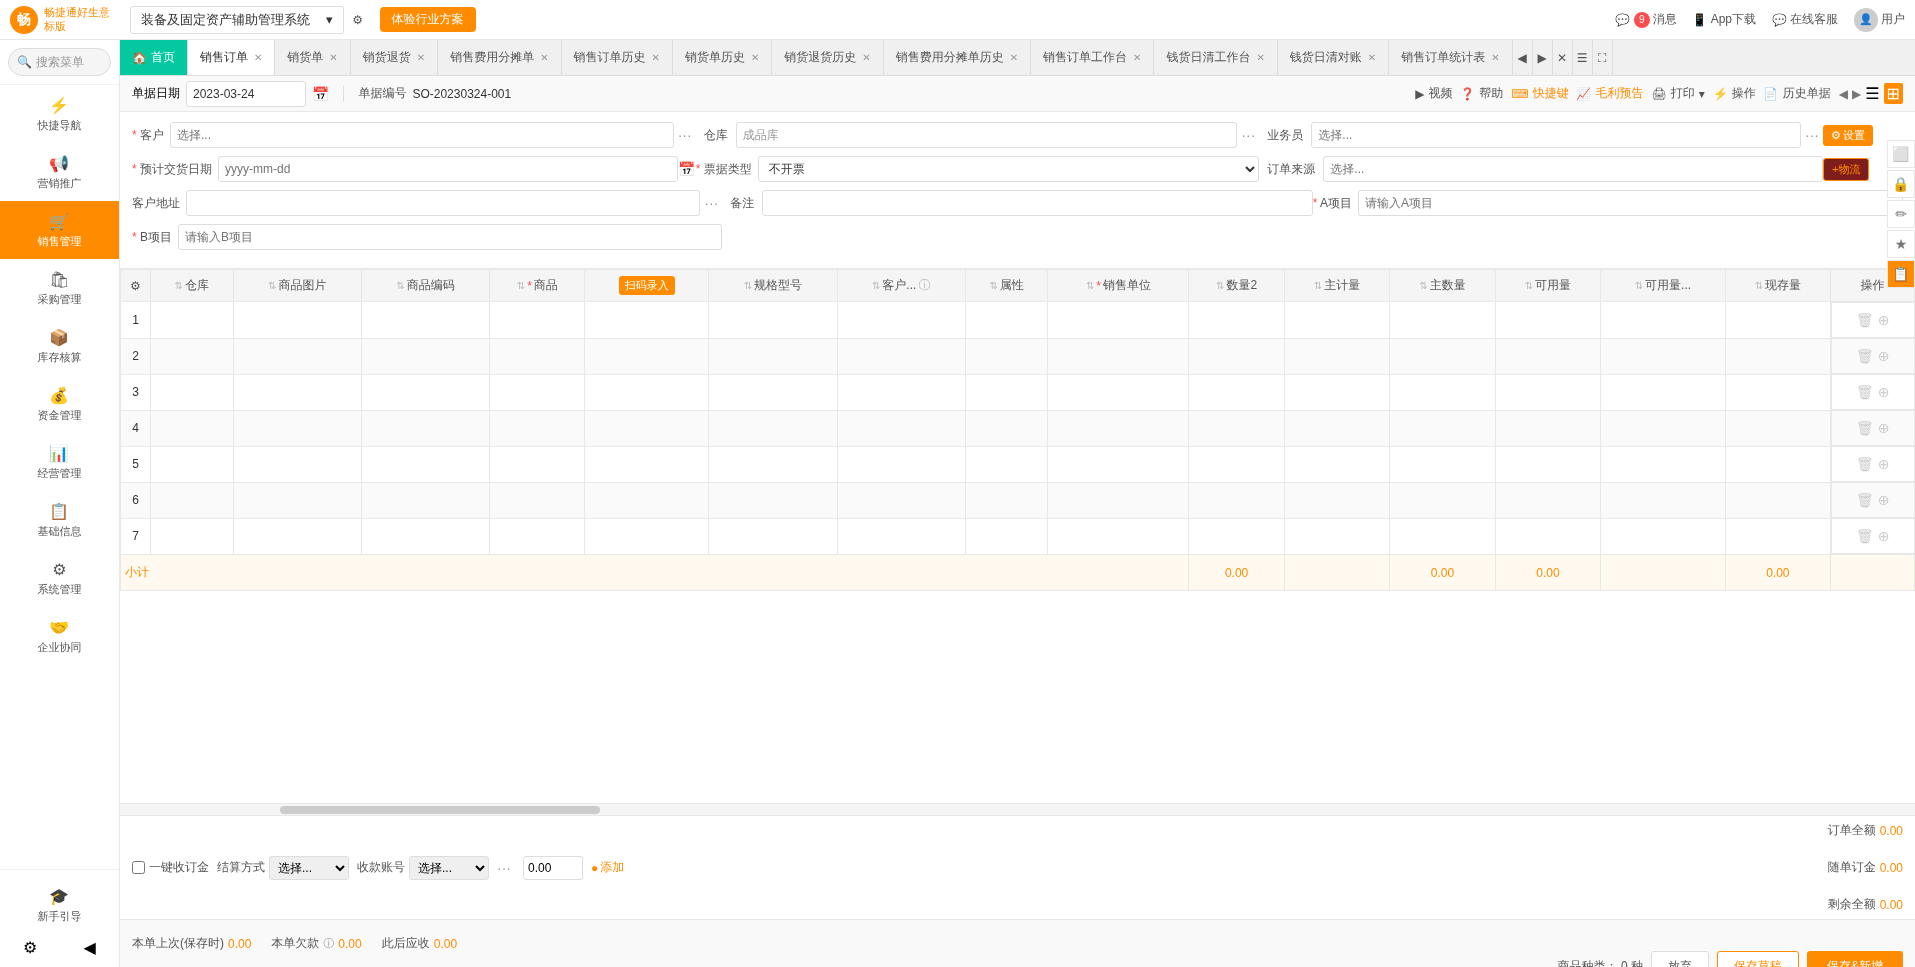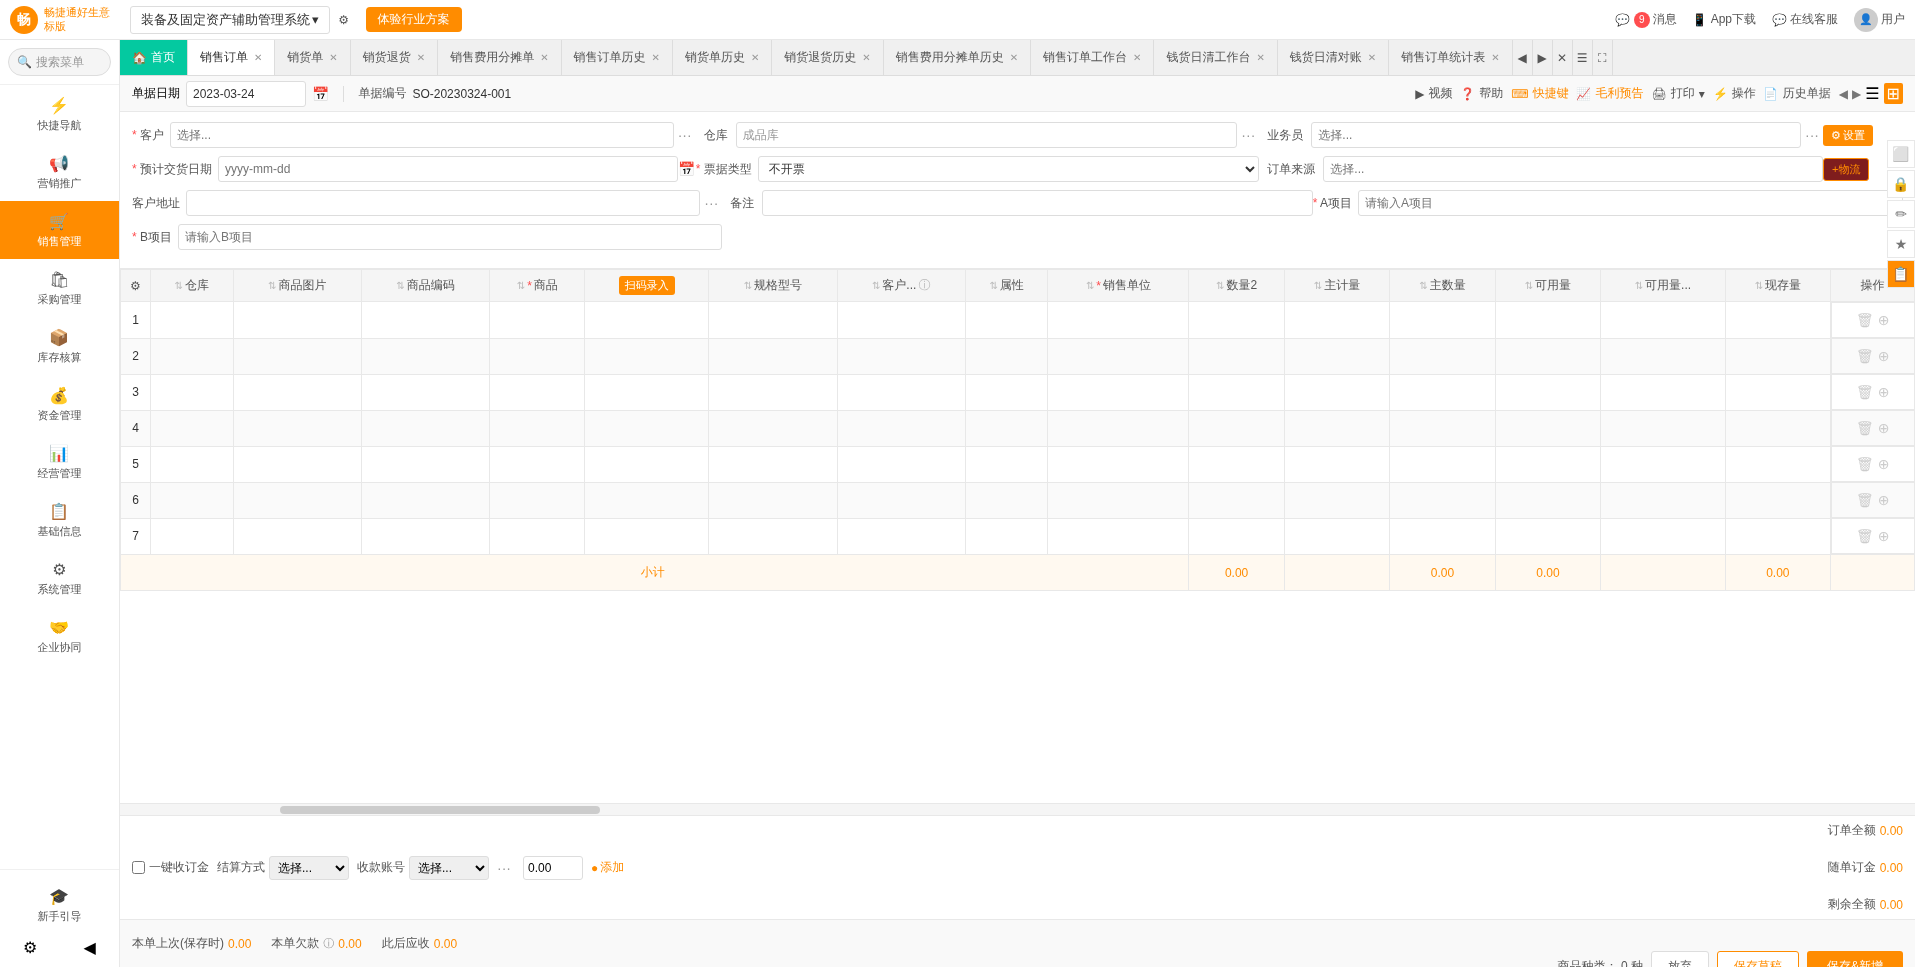--- a/index.html
+++ b/index.html
@@ -25,21 +25,21 @@
     }
     .logo-icon {
       width: 28px; height: 28px;
       background: #ff8c00;
       border-radius: 50%;
       display: flex; align-items: center; justify-content: center;
       color: #fff; font-size: 14px; font-weight: bold;
     }
     .logo-text { font-size: 11px; color: #ff8c00; line-height: 1.2; }
     .system-title {
-      display: flex; align-items: center; gap: 2px;
+      display: flex; align-items: center; gap: 16px;
       font-size: 13px; color: #333;
       padding: 0 10px;
       border: 1px solid #ddd;
       border-radius: 3px;
       height: 28px;
       cursor: pointer;
     }
     .industry-btn {
       background: #ff8c00; color: #fff;
       border: none; border-radius: 4px;
@@ -931,21 +931,21 @@
     <td></td>
     <td></td>
     <td></td>
     <td></td>
     <td style="display:flex;align-items:center;justify-content:center;gap:4px;height:36px;">
       <span style="cursor:pointer;color:#ccc;font-size:14px;">🗑</span>
       <span style="cursor:pointer;color:#ccc;font-size:14px;">⊕</span>
     </td>
   </tr>
             <tr>
-  <td colspan="10" class="summary-row" style="text-align:center;padding-right:8px;background:#fff9f0;">
+  <td colspan="10" class="summary-row" style="text-align:left;padding-right:8px;background:#fff9f0;">
     <span class="summary-label">小计</span>
   </td>
   <td class="summary-row" style="background:#fff9f0;text-align:center;color:#ff8c00;">0.00</td>
   <td class="summary-row" style="background:#fff9f0;"></td>
   <td class="summary-row" style="background:#fff9f0;text-align:center;color:#ff8c00;">0.00</td>
   <td class="summary-row" style="background:#fff9f0;text-align:center;color:#ff8c00;">0.00</td>
   <td class="summary-row" style="background:#fff9f0;"></td>
   <td class="summary-row" style="background:#fff9f0;text-align:center;color:#ff8c00;">0.00</td>
   <td class="summary-row" style="background:#fff9f0;"></td>
 </tr>

